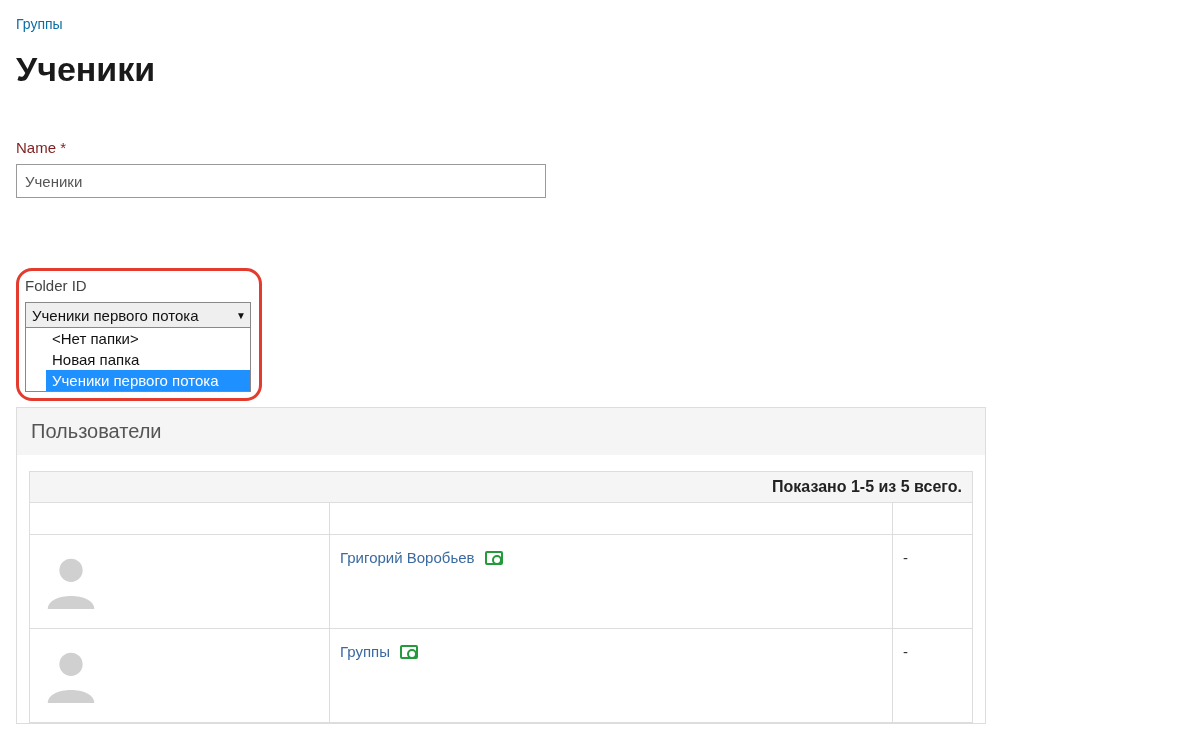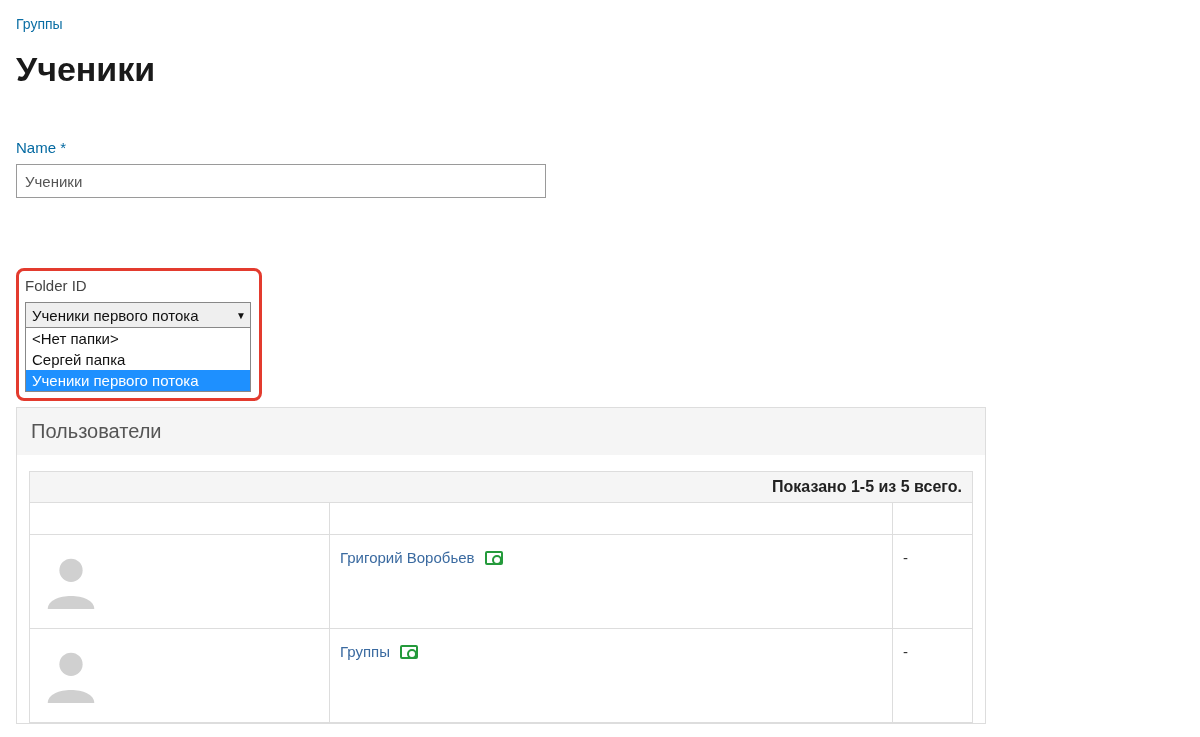--- a/index.html
+++ b/index.html
@@ -20,36 +20,36 @@
   h1.page-title {
     font-size: 34px;
     font-weight: 700;
     margin: 18px 0 50px 0;
     color: #1a1a1a;
   }
   .field-block { margin-bottom: 70px; }
   .field-label {
     display: block;
     font-size: 15px;
-    color: #0369a1;
+    color: #7f1d1d;
     margin-bottom: 8px;
   }
   input.text-input {
     width: 530px;
     height: 34px;
     padding: 4px 8px;
     border: 1px solid #9a9a9a;
     font-size: 15px;
     color: #555;
   }
 
   
   .folder-wrap {
     border: 3px solid #e33b2e;
-    border-radius: 8px;
+    border-radius: 16px;
     padding: 6px;
     width: 246px;
     margin-bottom: 4px;
   }
   .folder-label {
     font-size: 15px;
     color: #444;
     margin-bottom: 8px;
     display: block;
   }
@@ -72,20 +72,21 @@
     top: 50%;
     transform: translateY(-50%);
     font-size: 10px;
     color: #111;
   }
   .folder-dropdown {
     width: 226px;
     border: 1px solid #888;
     border-top: none;
     background: #fff;
+    padding-left: 20px;
   }
   .folder-option {
     padding: 2px 6px;
     font-size: 15px;
     color: #111;
     cursor: default;
   }
   .folder-option.selected {
     background: #1e90ff;
     color: #fff;
@@ -181,21 +182,21 @@
   </div>
 
   <div class="folder-wrap">
     <span class="folder-label">Folder ID</span>
     <div class="folder-select">
       <span>Ученики первого потока</span>
       <span class="caret">▼</span>
     </div>
     <div class="folder-dropdown">
       <div class="folder-option">&lt;Нет папки&gt;</div>
-      <div class="folder-option">Сергей папка</div>
+      <div class="folder-option">Новая папка</div>
       <div class="folder-option selected">Ученики первого потока</div>
     </div>
   </div>
 
   <div class="panel">
     <div class="panel-header">Пользователи</div>
     <div class="panel-body">
       <div class="summary-row">Показано 1-5 из 5 всего.</div>
       <table class="users">
         <thead>

